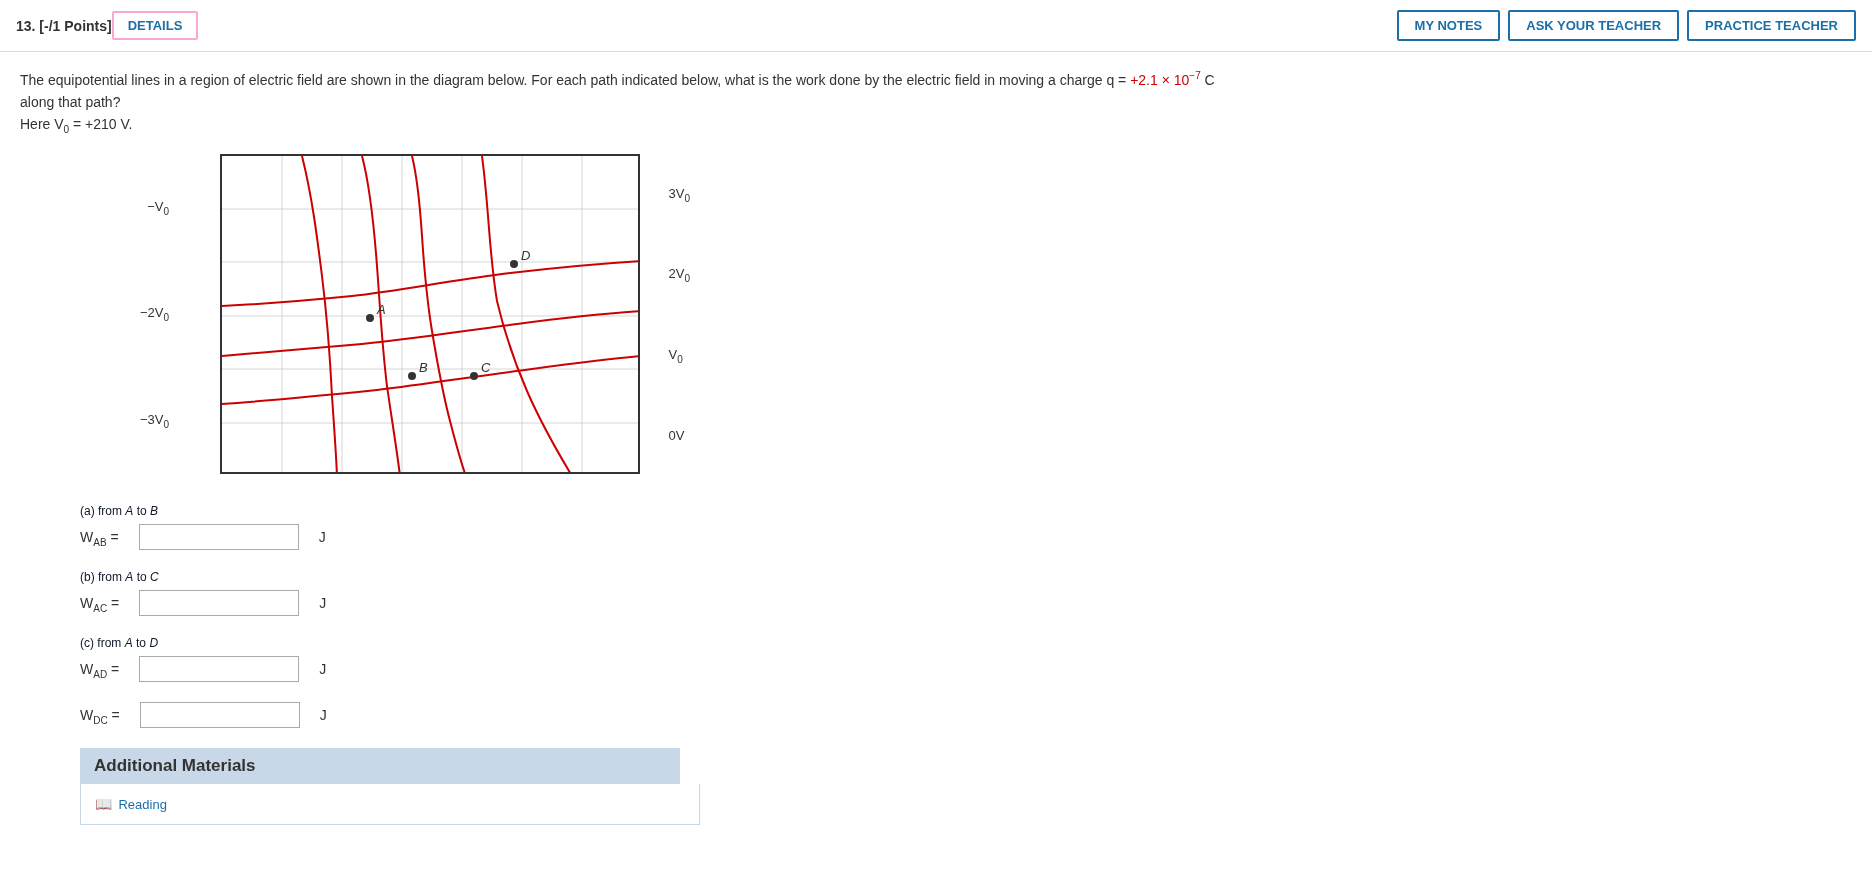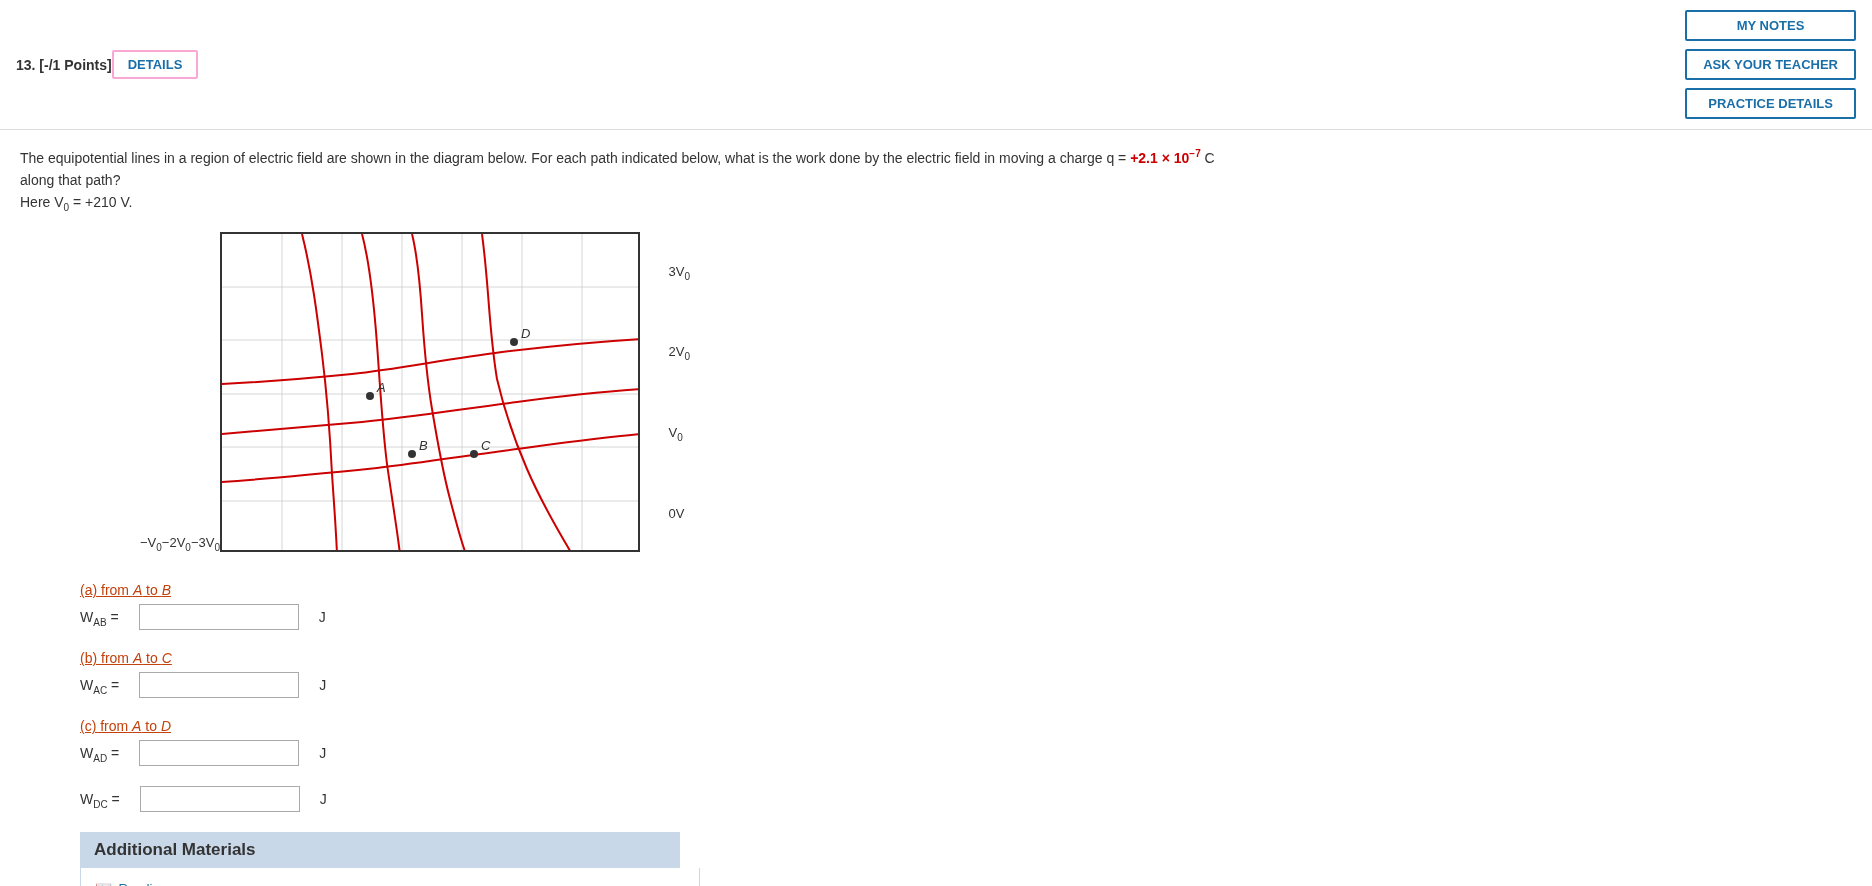--- a/index.html
+++ b/index.html
@@ -31,21 +31,20 @@
     .problem-code {
       font-weight: bold;
       font-size: 14px;
       color: #333;
       flex: 1;
     }
     .header-actions {
       display: flex;
       gap: 8px;
       margin-left: auto;
-      flex-direction: column;
     }
     .action-btn {
       border: 2px solid #1a6fa8;
       color: #1a6fa8;
       background: #fff;
       padding: 6px 16px;
       font-size: 13px;
       font-weight: bold;
       cursor: pointer;
       border-radius: 2px;
@@ -55,42 +54,41 @@
     .content-area {
       padding: 16px 20px;
     }
     .problem-text {
       font-size: 14px;
       color: #333;
       line-height: 1.6;
       margin-bottom: 16px;
       max-width: 1200px;
     }
-    .highlight-red { color: #cc0000; font-weight: bold; }
+    .highlight-red { color: #cc0000; font-weight: normal; }
 
     .diagram-svg-wrapper {
       border: 2px solid #333;
       width: 420px;
       height: 320px;
       position: relative;
       overflow: hidden;
       background: #fff;
     }
 
     .parts-section {
       margin-left: 60px;
     }
     .part-group {
       margin-bottom: 20px;
     }
     .part-label {
-      font-size: 14px;
-      color: #c2410c;
+      font-size: 12px;
+      color: #0f172a;
       margin-bottom: 6px;
-      text-decoration: underline;
     }
     .part-italic { font-style: italic; }
     .answer-row {
       display: flex;
       align-items: baseline;
       gap: 20px;
       font-size: 14px;
     }
     .subscript-label {
       font-size: 14px;
@@ -134,38 +132,38 @@
   </style>
 </head>
 <body>
 
 <div class="header-bar">
   <span class="question-num">13.  [-/1 Points]</span>
   <button class="details-btn">DETAILS</button>
   <div class="header-actions">
     <button class="action-btn">MY NOTES</button>
     <button class="action-btn">ASK YOUR TEACHER</button>
-    <button class="action-btn">PRACTICE DETAILS</button>
+    <button class="action-btn">PRACTICE TEACHER</button>
   </div>
 </div>
 
 <div class="content-area">
 
   
   <div class="problem-text">
     <span>The equipotential lines in a region of electric field are shown in the diagram below. For each path indicated below, what is the work done by the electric field in moving a charge q = </span><span class="highlight-red">+2.1</span><span class="highlight-red"> × 10<sup>−7</sup></span><span> C along that path?</span>
     <br>
     <span>Here V<sub>0</sub> = +210 V.</span>
   </div>
 
   
   <div style="position: relative; margin-left: 200px; margin-bottom: 30px; display: inline-block;">
 
     
-    <div style="position: absolute; left: -80px; top: 0; height: 320px; display: flex; flex-direction: row; justify-content: space-around; align-items: flex-end; font-size: 13px;">
+    <div style="position: absolute; left: -80px; top: 0; height: 320px; display: flex; flex-direction: column; justify-content: space-around; align-items: flex-end; font-size: 13px;">
       <span>−V<sub>0</sub></span>
       <span>−2V<sub>0</sub></span>
       <span>−3V<sub>0</sub></span>
     </div>
 
     
     <div style="position: absolute; right: -50px; top: 0; height: 320px; display: flex; flex-direction: column; justify-content: space-around; align-items: flex-start; font-size: 13px;">
       <span>3V<sub>0</sub></span>
       <span>2V<sub>0</sub></span>
       <span>V<sub>0</sub></span>

